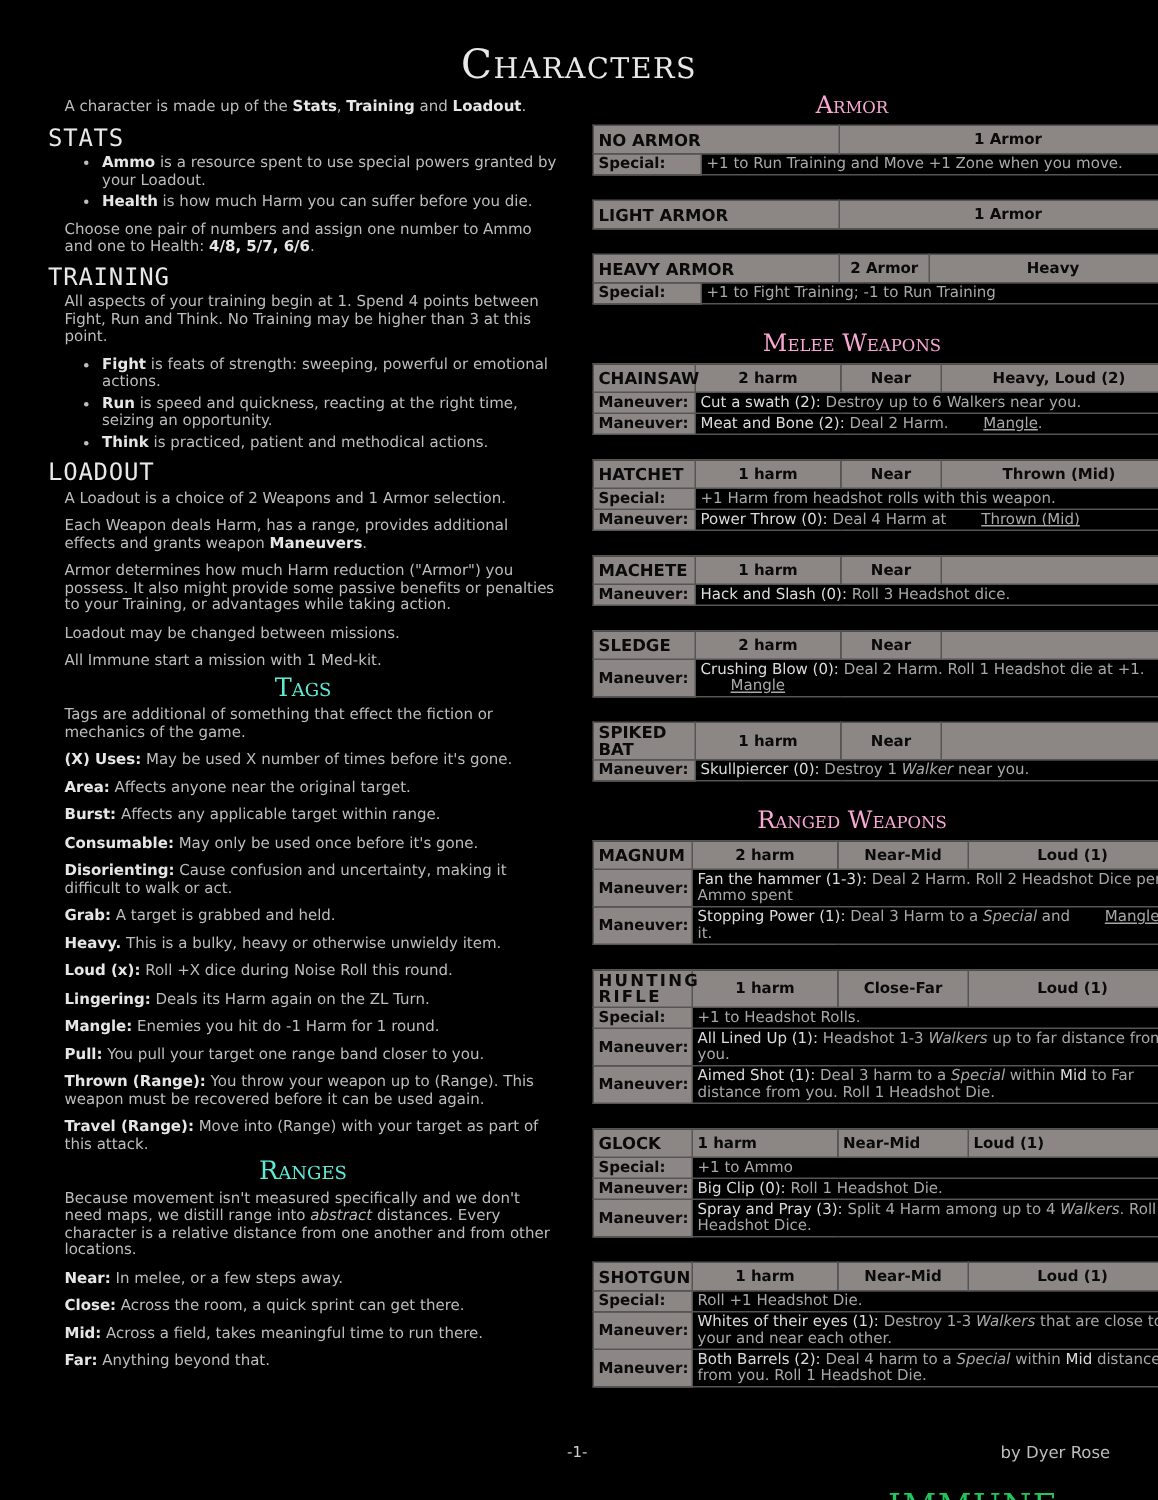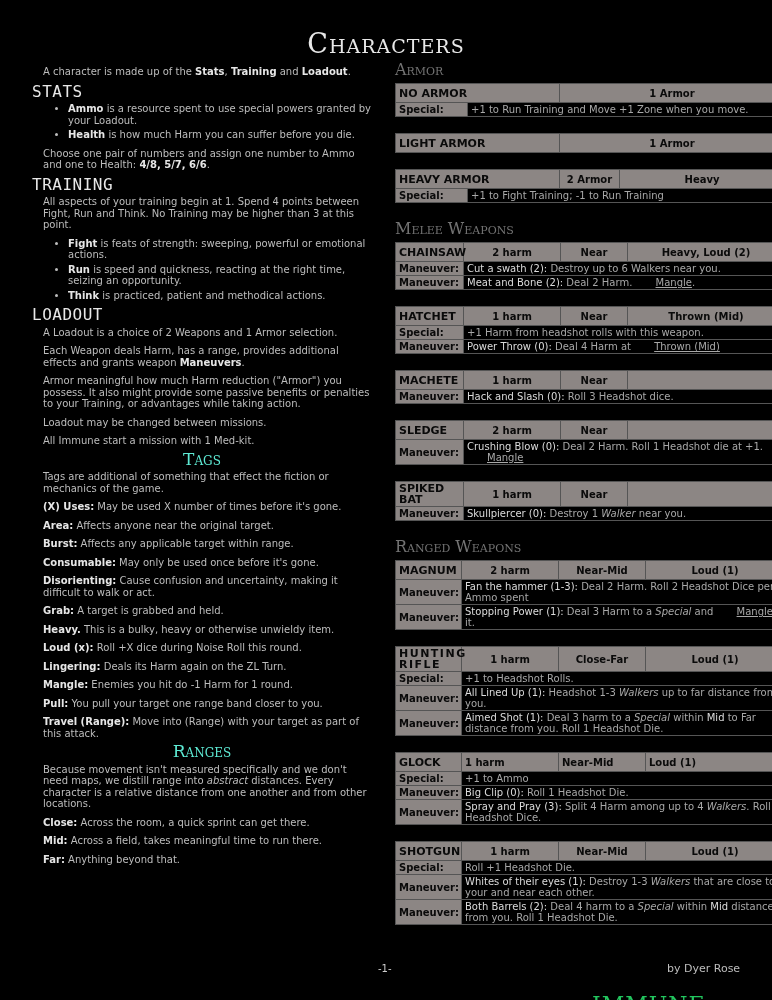--- a/index.html
+++ b/index.html
@@ -11,22 +11,22 @@
   .left { position:absolute; left:32px; top:66px; width:340px; font-size:10px; line-height:11.5px; }
   .left p { margin:0 0 7px 11px; }
   .left b { color:#e6e6e6; font-weight:bold; }
   .h2 { font-family:"DejaVu Sans Mono", monospace; font-size:16px; letter-spacing:0.5px;
         color:#e8e8e8; margin:8px 0 6px 0; font-weight:normal; text-transform:uppercase; }
   .h3c { font-family:"DejaVu Serif", serif; font-variant:small-caps; font-size:17px; color:#5eead4;
          text-align:center; margin:4px 0 6px 0; }
   ul { margin:0 0 7px 0; padding-left:36px; }
   li { margin:0 0 3px 0; }
   .right { position:absolute; left:395px; top:60px; width:346px; }
-  .rh { font-family:"DejaVu Serif", serif; font-variant:small-caps; font-size:16px; color:#737373;
-        margin:0 0 3px 0; height:20px; line-height:20px; }
+  .rh { font-family:"DejaVu Serif", serif; font-variant:small-caps; font-size:16px; color:#f9a8d4;
+        margin:0 0 3px 0; height:20px; line-height:20px;text-align:center; }
   table.w { width:390px; border-collapse:collapse; margin-bottom:16px; table-layout:fixed; }
   table.w td { border:1px solid #555; padding:1px 3px; font-size:10px; line-height:11px; vertical-align:middle; }
   td.hdr { background:#8c8684; color:#0a0a0a; font-weight:bold; font-size:11px; height:16px; text-align:center; }
   td.hdr.name { text-align:left; font-size:11px; }
   td.lbl { background:#8c8684; color:#0a0a0a; font-weight:bold; font-size:10.5px; width:68px; }
   td.desc { background:#000; color:#a8a8a8; }
   td.desc b { color:#dcdcdc; font-weight:normal; }
   td.desc u { text-decoration:underline;padding-left:20px; }
   .footer-page { position:absolute; left:378px; top:963px; font-size:10px; color:#cfcfcf; }
   .footer-brand { position:absolute; left:592px; top:958px; font-family:"DejaVu Serif", serif;
@@ -52,41 +52,43 @@
   <p>All aspects of your training begin at 1. Spend 4 points between Fight, Run and Think. No Training may be higher than 3 at this point.</p>
   <ul>
     <li><b>Fight</b><span> is feats of strength: sweeping,  powerful or emotional actions.</span></li>
     <li><b>Run</b><span> is speed and quickness, reacting at the right time, seizing an opportunity.</span></li>
     <li><b>Think</b><span> is practiced, patient and methodical actions.</span></li>
   </ul>
 
   <div class="h2">Loadout</div>
   <p>A Loadout is a choice of 2 Weapons and 1 Armor selection.</p>
   <p><span>Each Weapon deals Harm, has a range, provides additional effects and grants weapon </span><b>Maneuvers</b><span>.</span></p>
-  <p>Armor meaningful how much Harm reduction ("Armor") you possess. It also might provide some passive benefits or penalties to your Training, or advantages while taking action.</p>
+  <p>Armor determines how much Harm reduction ("Armor") you possess. It also might provide some passive benefits or penalties to your Training, or advantages while taking action.</p>
   <p>Loadout may be changed between missions.</p>
   <p>All Immune start a mission with 1 Med-kit.</p>
 
   <div class="h3c">Tags</div>
   <p>Tags are additional of something that effect the fiction or mechanics of the game.</p>
   <p><b>(X) Uses:</b><span> May be used X number of times before it's gone.</span></p>
   <p><b>Area:</b><span> Affects anyone near the original target.</span></p>
   <p><b>Burst:</b><span> Affects any applicable target within range.</span></p>
   <p><b>Consumable:</b><span> May only be used once before it's gone.</span></p>
   <p><b>Disorienting:</b><span> Cause confusion and uncertainty, making it difficult to walk or act.</span></p>
   <p><b>Grab:</b><span> A target is grabbed and held.</span></p>
   <p><b>Heavy.</b><span> This is a bulky, heavy or otherwise unwieldy item.</span></p>
   <p><b>Loud (x):</b><span> Roll +X dice during Noise Roll this round.</span></p>
   <p><b>Lingering:</b><span> Deals its Harm again on the ZL Turn.</span></p>
   <p><b>Mangle:</b><span> Enemies you hit do -1 Harm for 1 round.</span></p>
   <p><b>Pull:</b><span> You pull your target one range band closer to you.</span></p>
+  <p><b>Thrown (Range):</b><span> You throw your weapon up to (Range). This weapon must be recovered before it can be used again.</span></p>
   <p><b>Travel (Range):</b><span> Move into (Range) with your target as part of this attack.</span></p>
 
   <div class="h3c">Ranges</div>
   <p><span>Because movement isn't measured specifically and we don't need maps, we distill range into </span><i>abstract</i><span> distances. Every character is a relative distance from one another and from other locations.</span></p>
+  <p><b>Near:</b><span> In melee, or a few steps away.</span></p>
   <p><b>Close:</b><span> Across the room, a quick sprint can get there.</span></p>
   <p><b>Mid:</b><span> Across a field, takes meaningful time to run there.</span></p>
   <p><b>Far:</b><span> Anything beyond that.</span></p>
 </div>
 
 <div class="right">
   <div class="rh">Armor</div>
 
   <table class="w">
     <colgroup>

